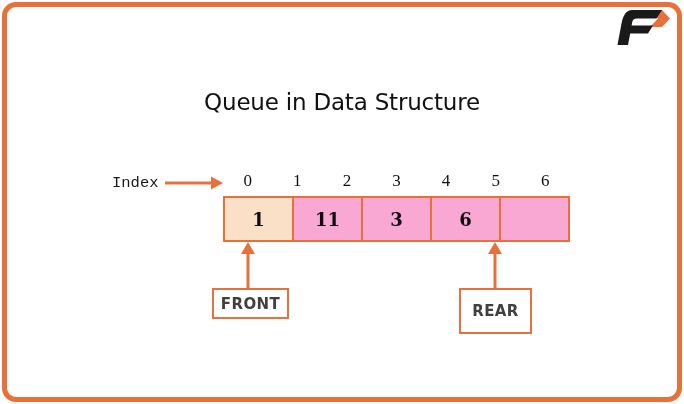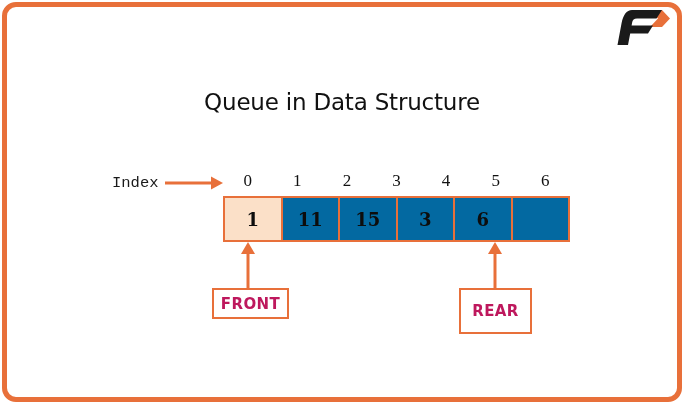--- a/index.html
+++ b/index.html
@@ -102,21 +102,21 @@
     height: 46px;
     display: flex;
     box-sizing: border-box;
   }
   #array .cell {
     flex: 1 1 0;
     box-sizing: border-box;
     border: 2px solid #E8703A;
     border-right-width: 1px;
     border-left-width: 1px;
-    background: #0369a1;
+    background: #f9a8d4;
     display: flex;
     align-items: center;
     justify-content: center;
     font-size: 18px;
     font-weight: bold;
     color: #0d0d0d;
     font-family: "DejaVu Serif", serif;
   }
   #array .cell:first-child { border-left-width: 2px; }
   #array .cell:last-child  { border-right-width: 2px; }
@@ -135,21 +135,21 @@
   .ptr-box {
     position: absolute;
     box-sizing: border-box;
     border: 2px solid #E8703A;
     background: #ffffff;
     display: flex;
     align-items: center;
     justify-content: center;
     font-size: 15px;
     font-weight: bold;
-    color: #be185d;
+    color: #404040;
     letter-spacing: 0.4px;
     font-family: "DejaVu Sans", sans-serif;
   }
   #front-box { left: 212px; top: 288px; width: 77px; height: 31px; }
   #rear-box  { left: 459px; top: 288px; width: 73px; height: 46px; }
 </style>
 </head>
 <body>
 
 <div id="canvas">
@@ -187,21 +187,20 @@
     <div class="idx">2</div>
     <div class="idx">3</div>
     <div class="idx">4</div>
     <div class="idx">5</div>
     <div class="idx">6</div>
   </div>
 
   <div id="array">
     <div class="cell filled">1</div>
     <div class="cell">11</div>
-    <div class="cell">15</div>
     <div class="cell">3</div>
     <div class="cell">6</div>
     <div class="cell"></div>
   </div>
 
   <div class="ptr-arrow" id="front-arrow">
     <svg viewBox="0 0 22 48" width="22" height="48" xmlns="http://www.w3.org/2000/svg">
       <line x1="11" y1="48" x2="11" y2="10" stroke="#E8703A" stroke-width="3"></line>
       <path d="M4 12 L11 0 L18 12 Z" fill="#E8703A"></path>
     </svg>

